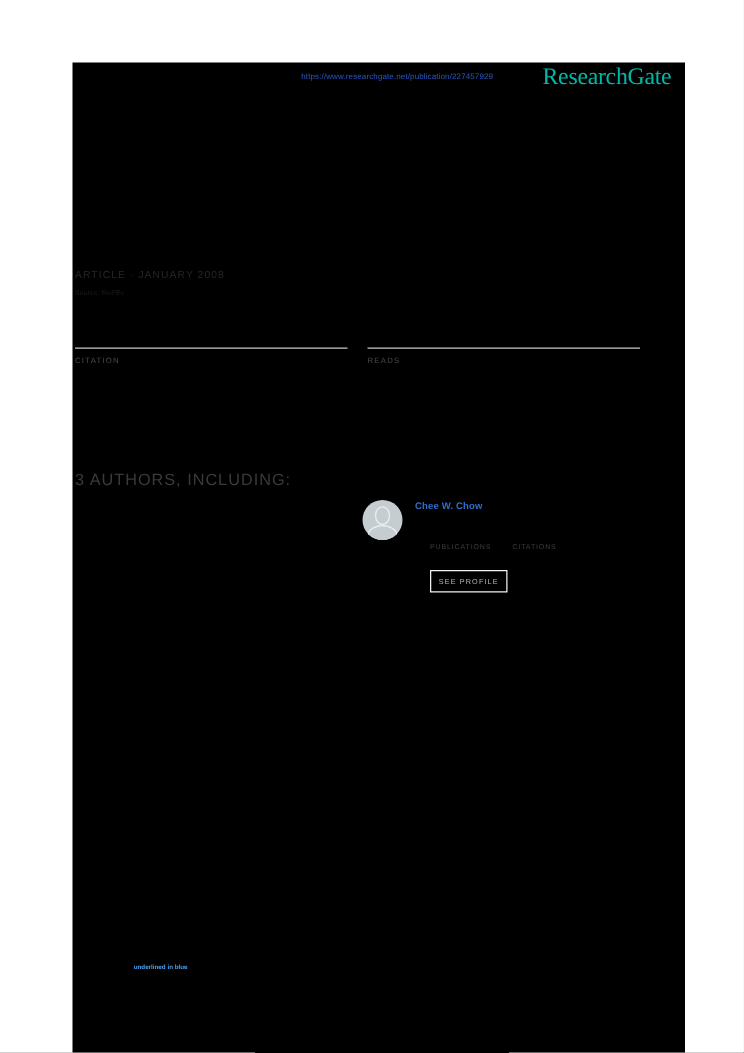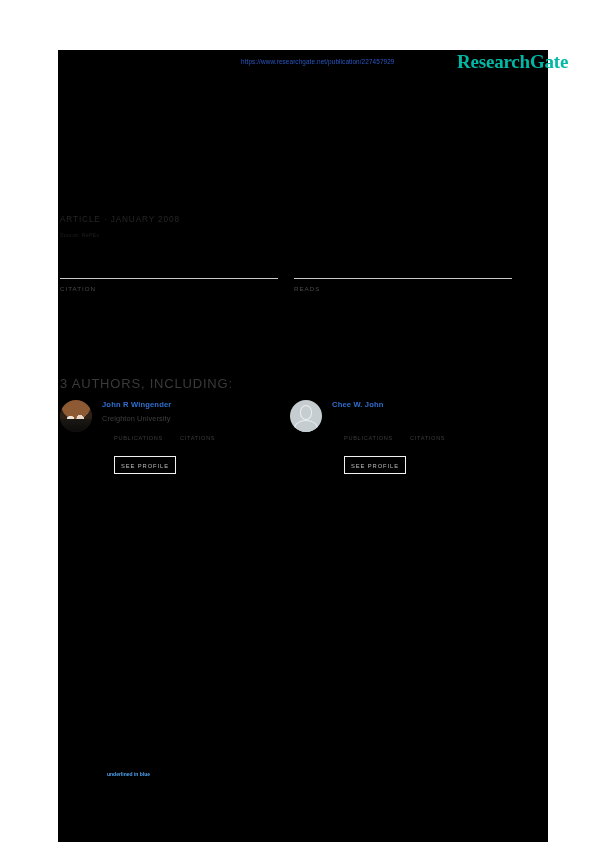--- a/index.html
+++ b/index.html
@@ -25,24 +25,24 @@
     left: 58px;
     top: 50px;
     width: 490px;
     height: 819px;
     background: #000000;
   }
 
   
   #brand {
     position: absolute;
-    left: 457px;
+    left: 434px;
     top: 51px;
     font-family: "Liberation Serif", serif;
-    font-weight: bold;
+    font-weight: normal;
     font-size: 19px;
     letter-spacing: -0.2px;
     color: #00b8a4;
     white-space: nowrap;
   }
 
   
   #url {
     position: absolute;
     left: 241px;
@@ -271,46 +271,28 @@
     </div>
 
     <div id="stat-reads" class="stat">
       <div class="stat-number">34</div>
       <div class="stat-rule"></div>
       <div class="stat-label">READS</div>
     </div>
 
     <div id="authors-heading">3 AUTHORS, INCLUDING:</div>
 
-    <div class="author" id="author-0">
-      <div class="avatar avatar-photo"></div>
-      <div class="author-body">
-        <div class="author-name">John R Wingender</div>
-        <div class="author-affil">Creighton University</div>
-        <div class="author-stats">
-          <div class="ast ast-pubs">
-            <div class="ast-num">24</div>
-            <div class="ast-lab">PUBLICATIONS</div>
-          </div>
-          <div class="ast ast-cites">
-            <div class="ast-num">151</div>
-            <div class="ast-lab">CITATIONS</div>
-          </div>
-        </div>
-        <div class="see-profile">SEE PROFILE</div>
-      </div>
-    </div>
 
     <div class="author" id="author-1">
       <div class="avatar avatar-placeholder">
         <div class="ph-head"></div>
         <div class="ph-body"></div>
       </div>
       <div class="author-body">
-        <div class="author-name">Chee W. John</div>
+        <div class="author-name">Chee W. Chow</div>
         <div class="author-stats">
           <div class="ast ast-pubs">
             <div class="ast-num">111</div>
             <div class="ast-lab">PUBLICATIONS</div>
           </div>
           <div class="ast ast-cites">
             <div class="ast-num">3,215</div>
             <div class="ast-lab">CITATIONS</div>
           </div>
         </div>

